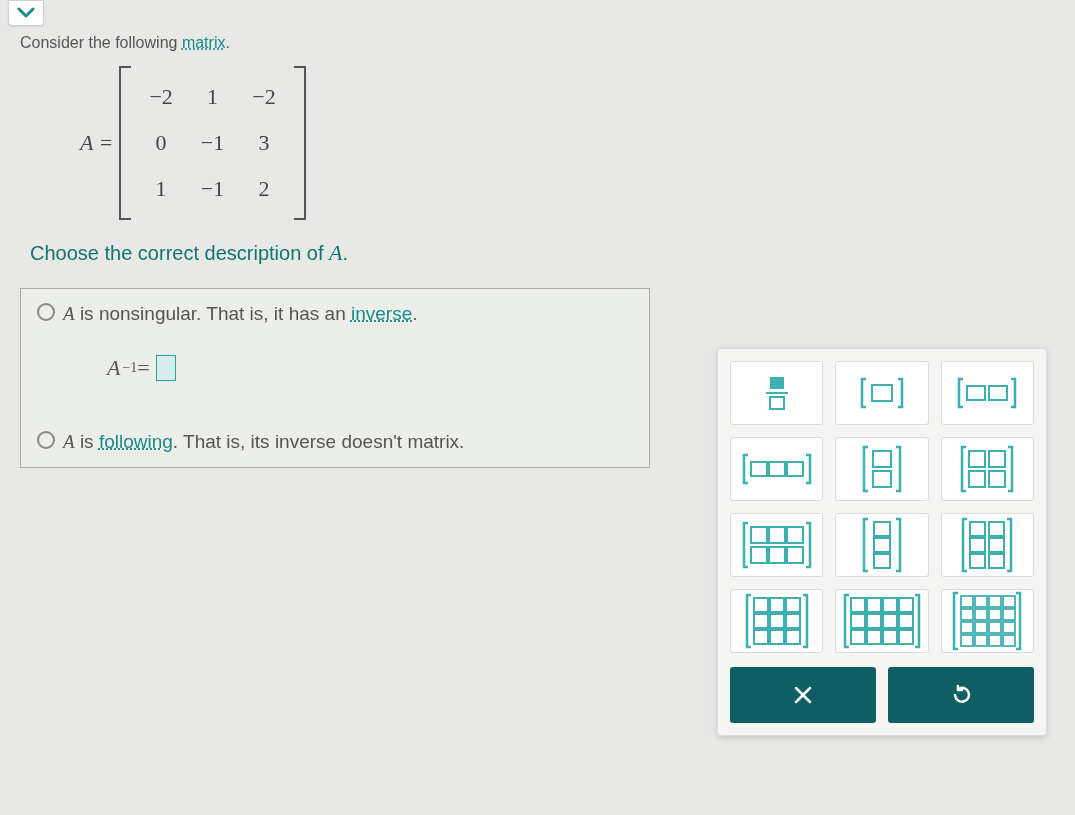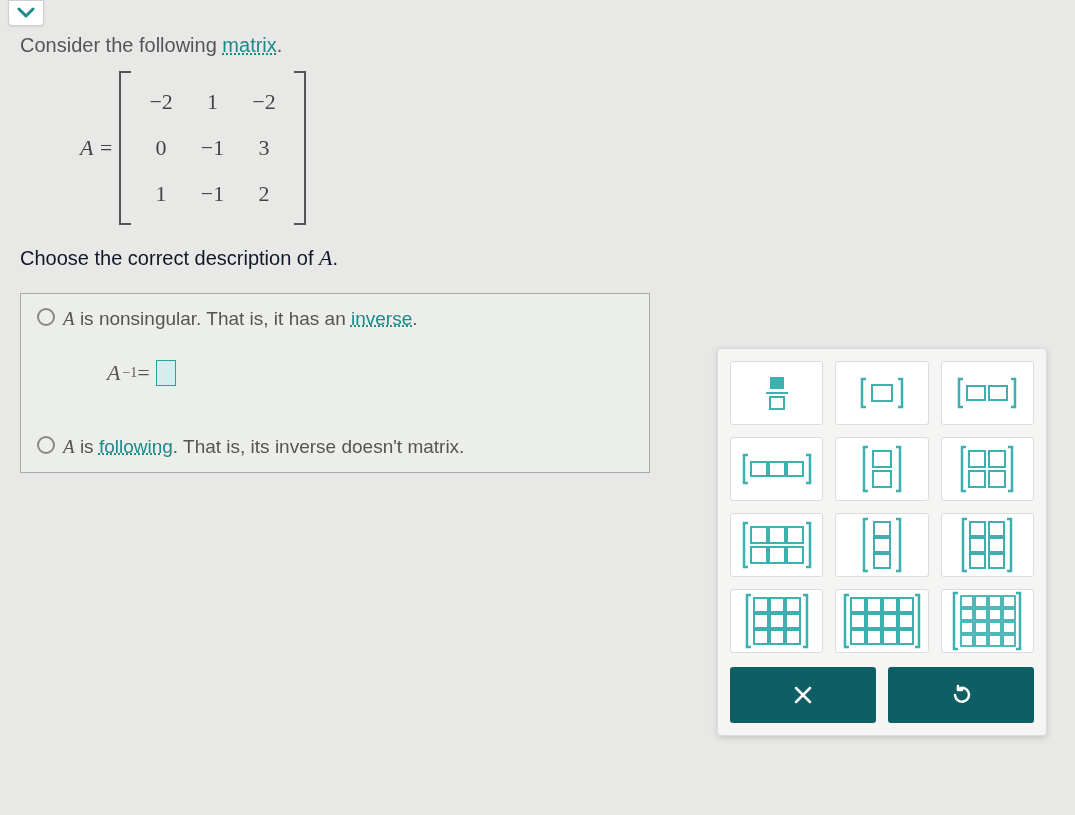--- a/index.html
+++ b/index.html
@@ -23,21 +23,21 @@
       border-radius: 0 0 4px 4px;
       display: flex;
       align-items: center;
       justify-content: center;
       box-shadow: 0 1px 2px rgba(0,0,0,0.1);
     }
     .question-area {
       padding: 34px 20px 20px 20px;
     }
     .intro {
-      font-size: 20px;
+      font-size: 16px;
       color: #555;
       margin-bottom: 14px;
     }
     .link { color: #1a8a8a; text-decoration: underline dotted; }
     .matrix-wrap {
       display: flex;
       align-items: center;
       margin: 6px 0 20px 60px;
       font-family: "Times New Roman", serif;
       font-size: 22px;
@@ -63,22 +63,22 @@
     .matrix table { border-collapse: collapse; }
     .matrix td {
       padding: 10px 14px;
       text-align: center;
       font-style: normal;
       font-family: "Times New Roman", serif;
       font-size: 22px;
     }
     .instr {
       font-size: 20px;
-      color: #0f172a;
-      margin: 6px 0;
+      color: #0f766e;
+      margin: 6px 10px;
     }
     .instr .mathi { font-family: "Times New Roman", serif; font-style: italic; font-size: 22px; }
     .sup { font-size: 14px; vertical-align: super; font-style: normal; margin-left:2px;}
     .answer-box {
       border: 1px solid #aaa;
       background: #eceeea;
       width: 630px;
       margin-top: 22px;
       padding: 0;
     }

